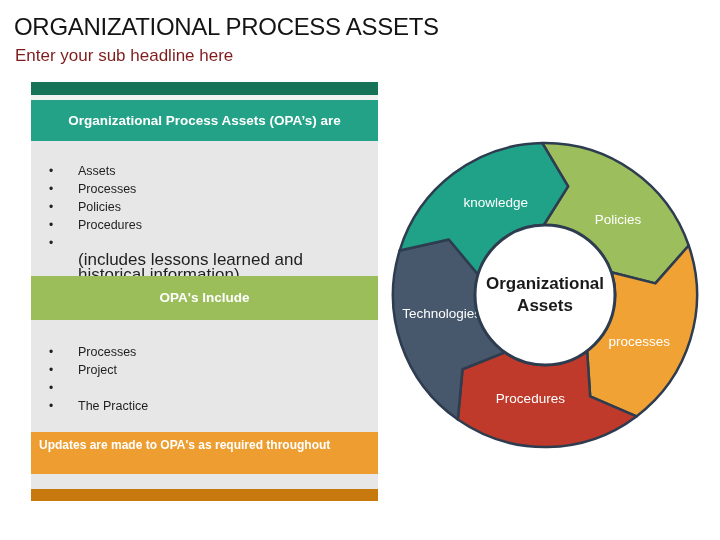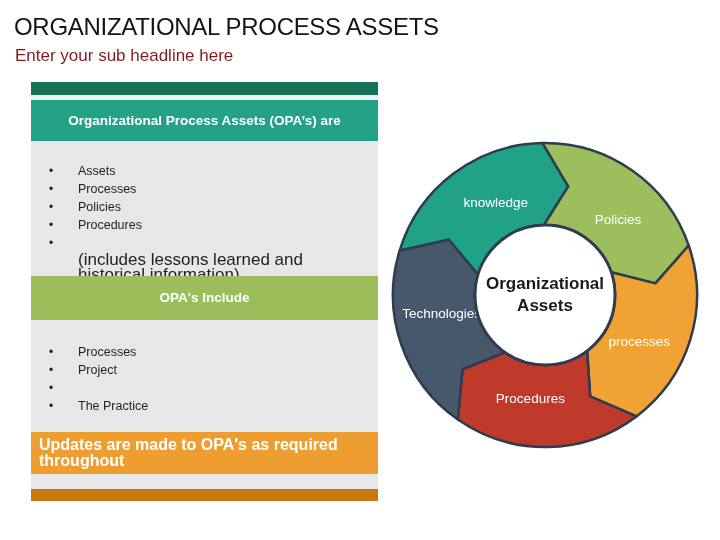--- a/index.html
+++ b/index.html
@@ -36,21 +36,21 @@
     position:absolute; left:47px; top:111px; right:6px;
     font-size:17px; color:#1f1f1f; line-height:15px;
   }
   .include-bar {
     position:absolute; left:0; top:135px; width:100%; height:44px;
     color:#ffffff; font-size:13.5px; font-weight:700;
     text-align:center; line-height:44px;
   }
   .update-bar {
     position:absolute; left:0; top:291px; width:100%; height:42px;
-    color:#ffffff; font-size:16px; font-weight:700;
+    color:#ffffff; font-size:12px; font-weight:700;
     padding:5px 24px 0 8px; line-height:16px;
   }
   .panel .strip-bottom { position:absolute; left:0; top:407px; width:100%; height:12px; }
   .diagram { position:absolute; left:385px; top:135px; width:320px; height:320px; }
   .diagram svg { display:block; }
 </style>
 </head>
 <body>
 
 <div class="title">ORGANIZATIONAL PROCESS ASSETS</div>

